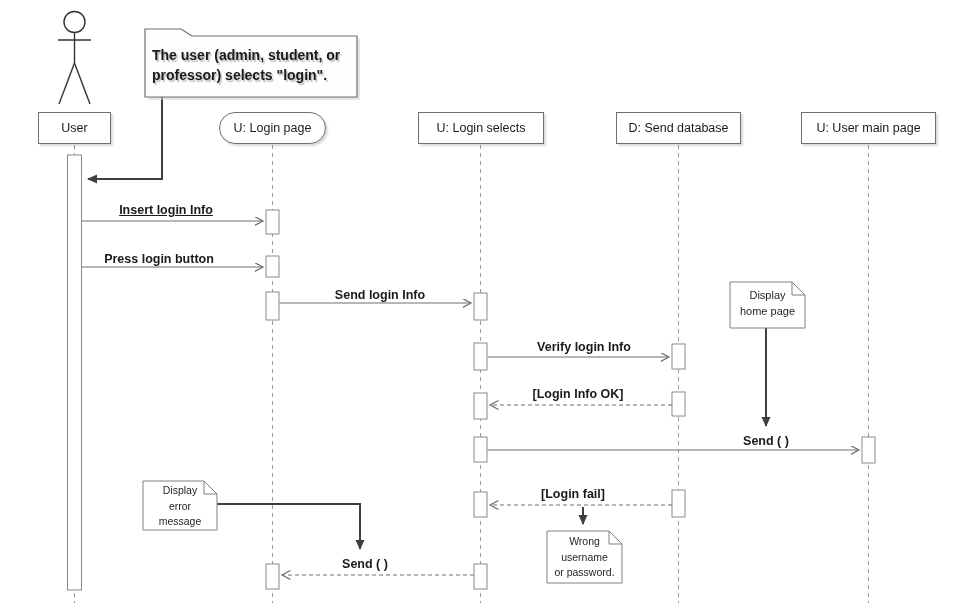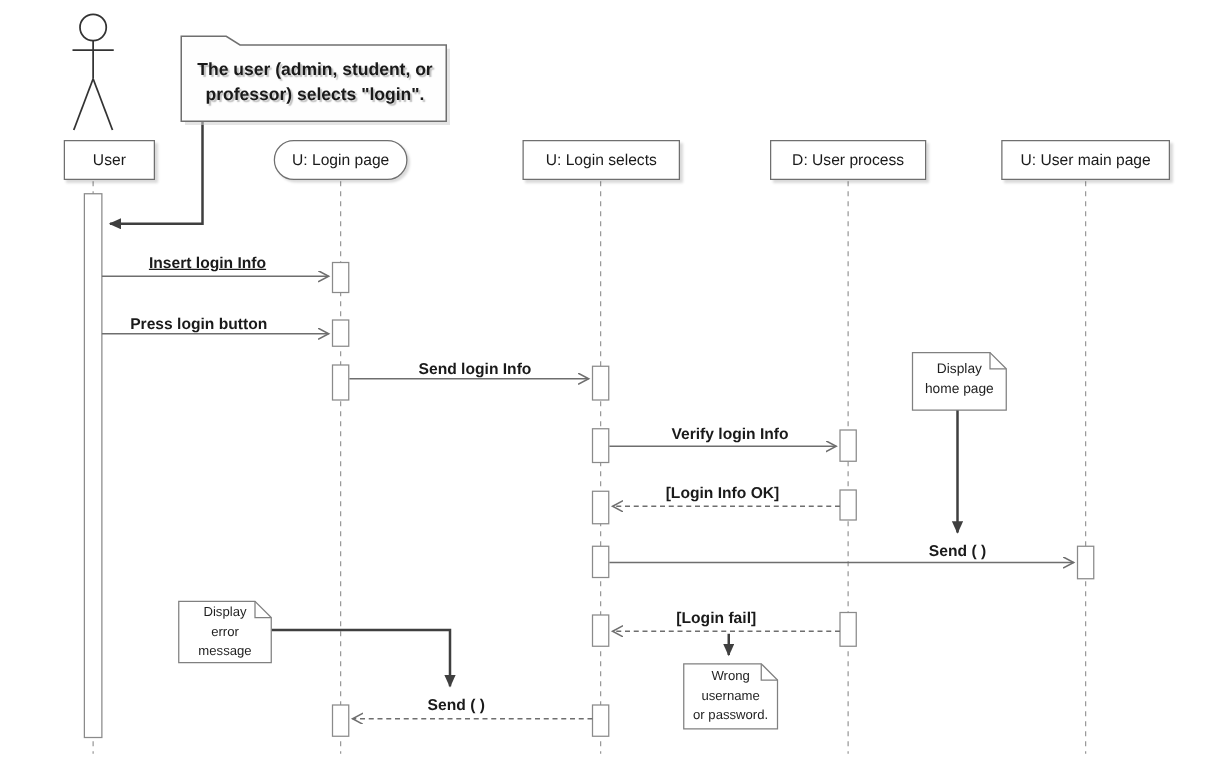--- a/index.html
+++ b/index.html
@@ -101,36 +101,36 @@
 
       <polygon points="730,282 792,282 805,295 805,328 730,328" fill="#ffffff" stroke="#808080" stroke-width="1"></polygon>
       <path d="M792,282 L792,295 L805,295" fill="none" stroke="#808080" stroke-width="1"></path>
       <polygon points="143,481 204,481 217,494 217,530 143,530" fill="#ffffff" stroke="#808080" stroke-width="1"></polygon>
       <path d="M204,481 L204,494 L217,494" fill="none" stroke="#808080" stroke-width="1"></path>
       <polygon points="547,531 609,531 622,544 622,583 547,583" fill="#ffffff" stroke="#808080" stroke-width="1"></polygon>
       <path d="M609,531 L609,544 L622,544" fill="none" stroke="#808080" stroke-width="1"></path>
     </g>
   </svg>
 
-  <div class="head-box" style="left:51px;top:112px;width:71px;">User</div>
+  <div class="head-box" style="left:38px;top:112px;width:71px;">User</div>
   <div class="head-box" style="left:219px;top:112px;width:105px;border-radius:16px;">U: Login page</div>
   <div class="head-box" style="left:418px;top:112px;width:124px;">U: Login selects</div>
-  <div class="head-box" style="left:616px;top:112px;width:123px;">D: User process</div>
+  <div class="head-box" style="left:616px;top:112px;width:123px;">D: Send database</div>
   <div class="head-box" style="left:801px;top:112px;width:133px;">U: User main page</div>
 
   <div class="msg-label" style="left:88px;top:203px;width:156px;text-decoration:underline;">Insert login Info</div>
   <div class="msg-label" style="left:79px;top:252px;width:160px;">Press login button</div>
   <div class="msg-label" style="left:310px;top:288px;width:140px;">Send login Info</div>
   <div class="msg-label" style="left:514px;top:340px;width:140px;">Verify login Info</div>
   <div class="msg-label" style="left:508px;top:387px;width:140px;text-align:center;">[Login Info OK]</div>
   <div class="msg-label" style="left:696px;top:434px;width:140px;">Send ( )</div>
   <div class="msg-label" style="left:503px;top:487px;width:140px;">[Login fail]</div>
   <div class="msg-label" style="left:295px;top:557px;width:140px;">Send ( )</div>
 
-  <div class="note-text-big" style="left:152px;top:45px;width:200px;text-align:center;">The user (admin, student, or
+  <div class="note-text-big" style="left:152px;top:45px;width:200px;">The user (admin, student, or
 professor) selects "login".</div>
   <div class="note-text-small" style="left:730px;top:287px;width:75px;font-size:11px;line-height:16px;">Display
 home page</div>
   <div class="note-text-small" style="left:143px;top:483px;width:74px;">Display
 error
 message</div>
   <div class="note-text-small" style="left:547px;top:534px;width:75px;">Wrong
 username
 or password.</div>
 

